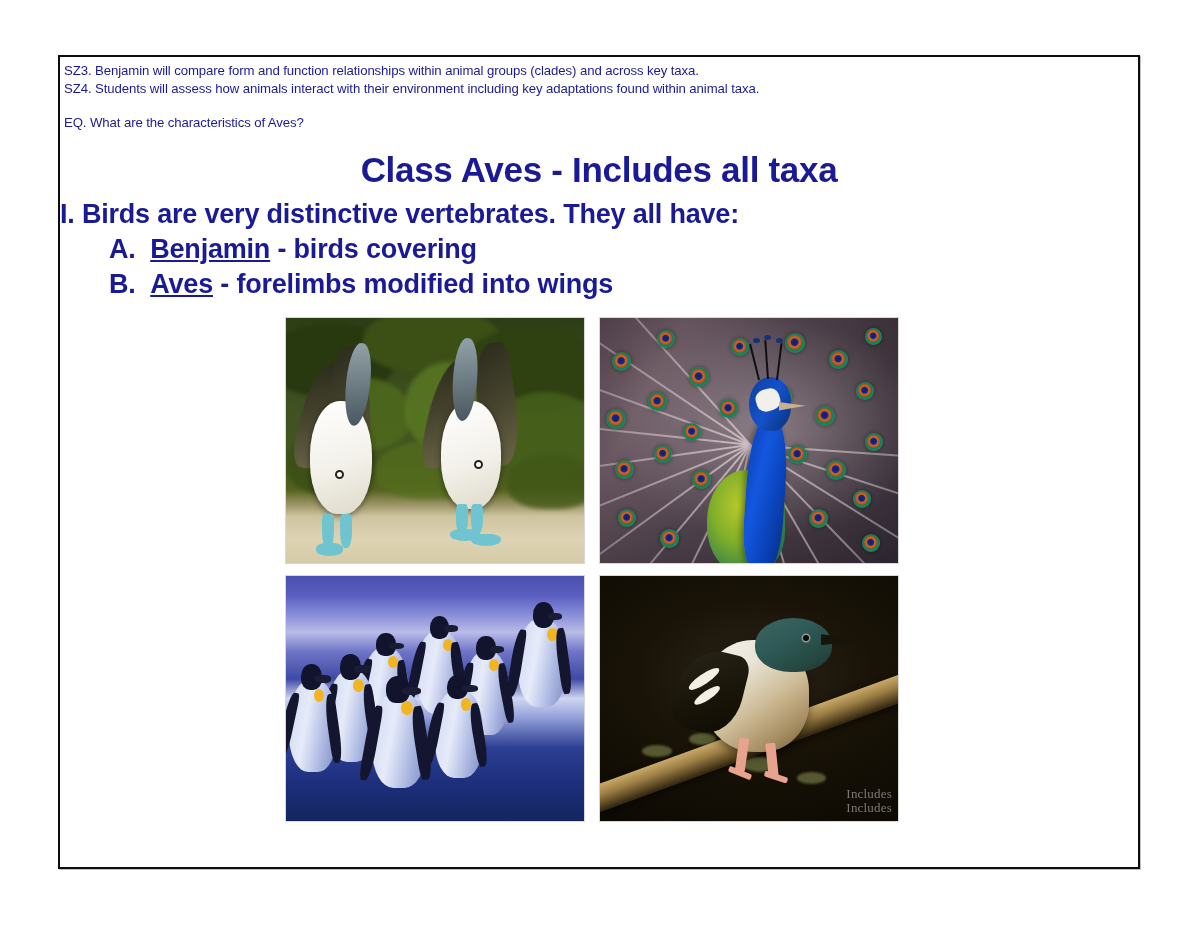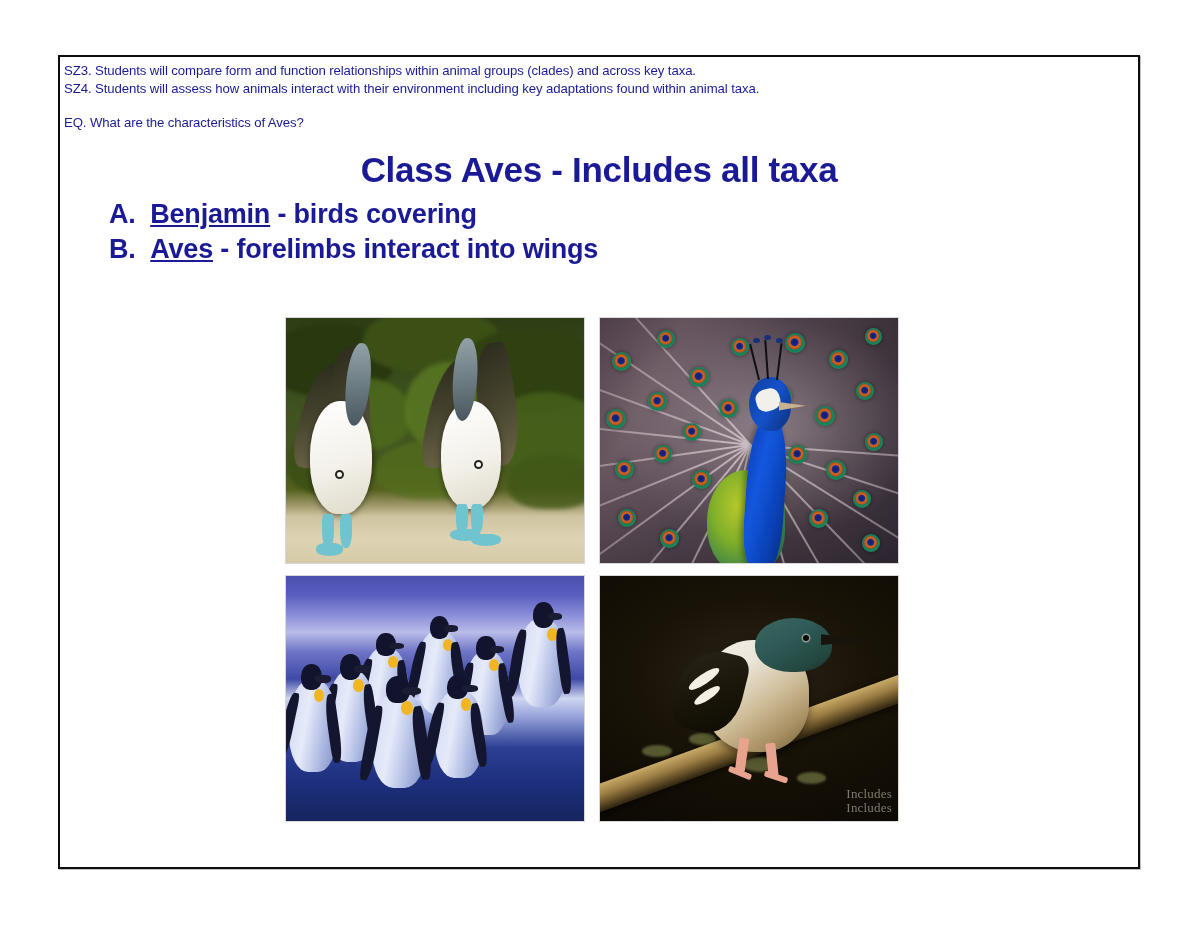--- a/index.html
+++ b/index.html
@@ -347,38 +347,39 @@
     letter-spacing: 0.2px;
     pointer-events: none;
   }
 </style>
 </head>
 <body>
 
 <div class="slide-frame">
 
   <div class="standards">
-    <div class="standard-line">SZ3. Students will compare form and function relationships within animal groups (clades) and across key taxa.</div>
+    <div class="standard-line">SZ3. Benjamin will compare form and function relationships within animal groups (clades) and across key taxa.</div>
     <div class="standard-line">SZ4. Students will assess how animals interact with their environment including key adaptations found within animal taxa.</div>
   </div>
 
   <div class="eq-line">EQ. What are the characteristics of Aves?</div>
 
   <div class="slide-title">Class Aves - Includes all taxa</div>
 
   <div class="outline">
+    <div class="outline-l1">I. Birds are very distinctive vertebrates. They all have:</div>
 
     <div class="outline-l2">
       <span>A.</span>
       <span>&nbsp;</span><span class="u">Benjamin</span><span> - </span><span>birds covering</span>
     </div>
 
     <div class="outline-l2">
       <span>B.</span>
-      <span>&nbsp;</span><span class="u">Aves</span><span> - </span><span>forelimbs interact into wings</span>
+      <span>&nbsp;</span><span class="u">Aves</span><span> - </span><span>forelimbs modified into wings</span>
     </div>
   </div>
 
   <div class="image-grid">
 
     <div class="photo ph-boobies">
       <div class="grass-tuft" style="left:-6%;top:2%;width:42%;height:30%;background:#28380f;"></div>
       <div class="grass-tuft" style="left:26%;top:-4%;width:46%;height:26%;background:#3c5016;"></div>
       <div class="grass-tuft" style="left:58%;top:4%;width:48%;height:34%;background:#2f4011;"></div>
       <div class="grass-tuft" style="left:8%;top:24%;width:34%;height:30%;background:#4e6a1c;opacity:.85;"></div>

